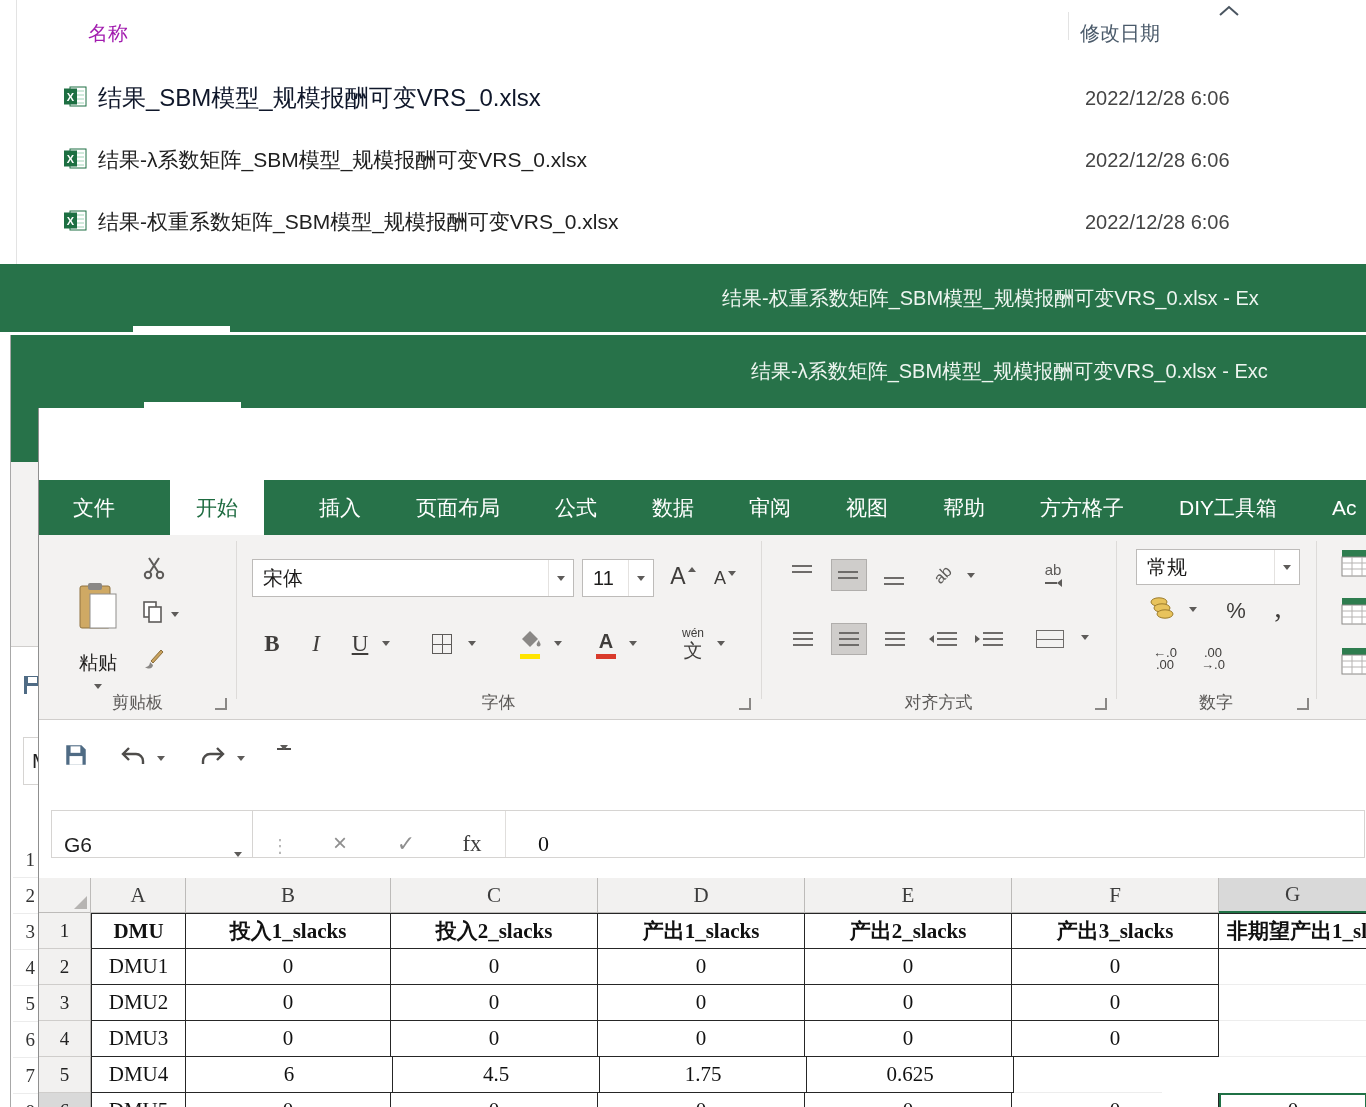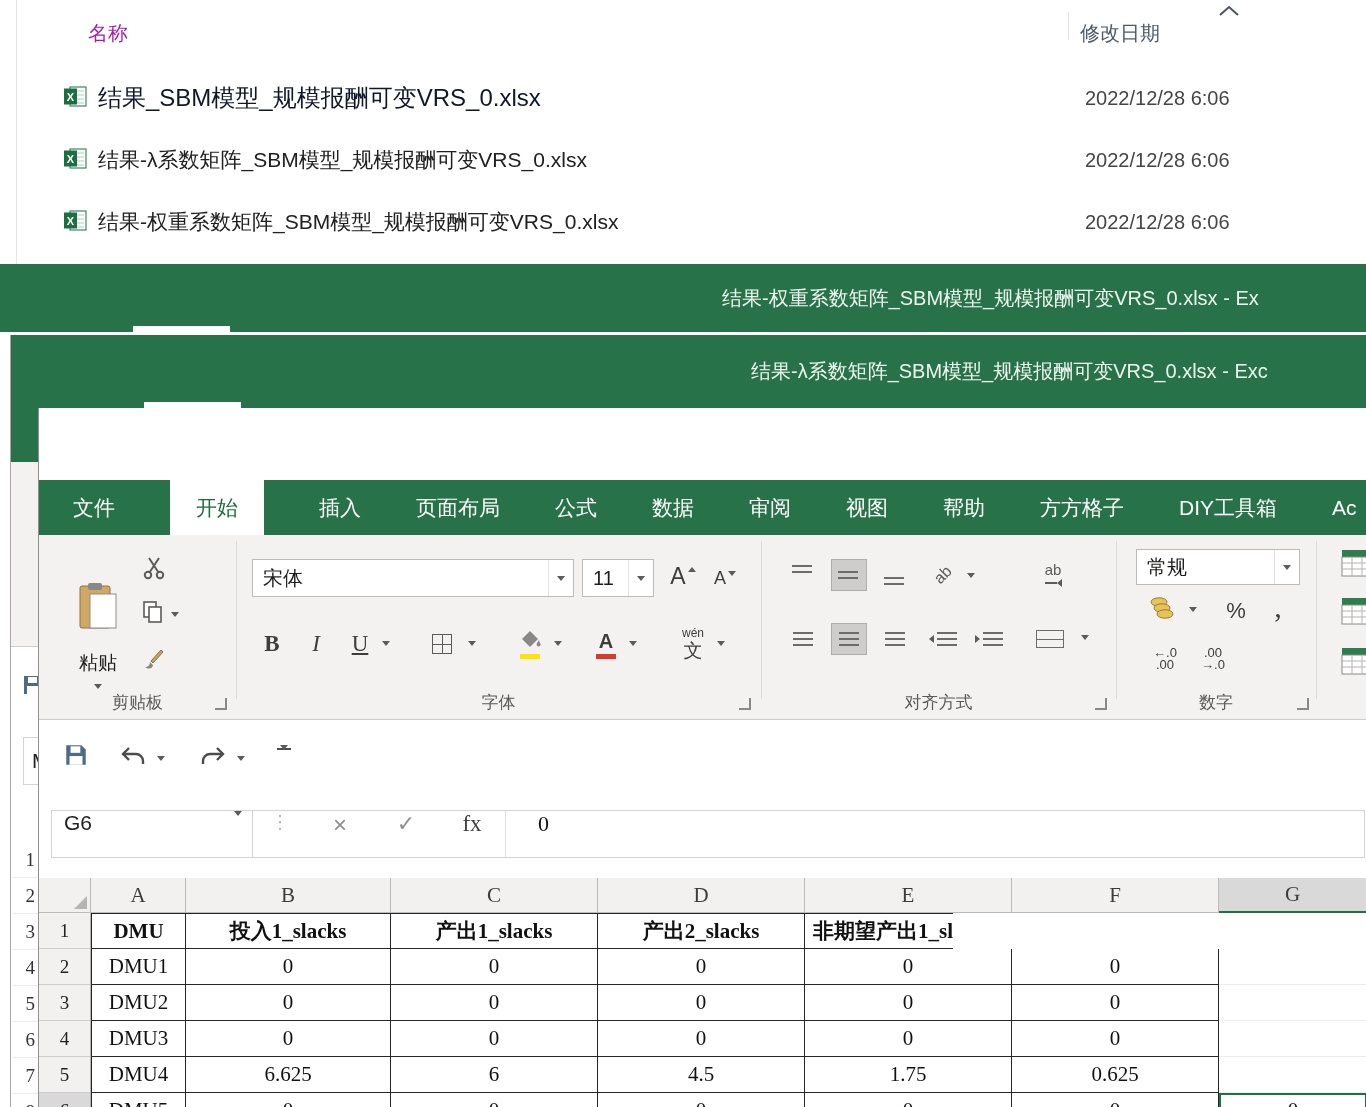--- a/index.html
+++ b/index.html
@@ -37,21 +37,21 @@
   .ibtn{position:absolute;display:flex;align-items:center;justify-content:center}
   .press{background:#cfcdcb;border:1px solid #b0aeac}
   .bars{width:20px;height:14px;background:repeating-linear-gradient(to bottom,#6e6c6a 0 2px,transparent 2px 6px)}
   .bars2{width:20px;height:8px;background:repeating-linear-gradient(to bottom,#6e6c6a 0 2px,transparent 2px 6px)}
   .vwrap{width:22px;height:20px;display:flex}
   .gridicon{width:18px;height:18px;border:1px solid #5d5b59;background-image:linear-gradient(#5d5b59,#5d5b59),linear-gradient(#5d5b59,#5d5b59);background-size:100% 1px,1px 100%;background-position:center center;background-repeat:no-repeat}
   .colorbar{width:20px;height:5px;margin-top:2px}
   .mergeicon{width:26px;height:16px;border:1px solid #6e6c6a;background-image:linear-gradient(#6e6c6a,#6e6c6a);background-size:100% 1px;background-position:center;background-repeat:no-repeat}
   
   .frow{position:absolute;display:flex;background:#fff;border:1px solid #d6d4d2;box-sizing:border-box;align-items:stretch}
-  .fsec{display:flex;align-items:flex-start;justify-content:center}
+  .fsec{display:flex;align-items:flex-end;justify-content:center}
   
   .ghrow{display:flex;height:35px}
   .grow{display:flex;height:36px}
   .ch{box-sizing:border-box;background:#f2f1f0;border-right:1px solid #bdbbb9;border-bottom:1px solid #bdbbb9;display:flex;align-items:center;justify-content:center;font-family:var(--serif);font-size:21px;color:#3c3c3c}
   .ch.active{background:#d9d9d9;border-bottom:2px solid var(--selgreen)}
   .rh{box-sizing:border-box;width:52px;background:#f2f1f0;border-right:1px solid #b5b3b1;border-bottom:1px solid #cfcdcb;display:flex;align-items:center;justify-content:center;font-family:var(--serif);font-size:19px;color:#222}
   .rh.active{background:#d9d9d9}
   .dcell{box-sizing:border-box;display:flex;align-items:center;justify-content:center;font-family:var(--serif);font-size:21px;color:#111;border-right:1px solid #262626;border-bottom:1px solid #262626;background:#fff;overflow:hidden}
   .row1 .dcell{border-top:1px solid #262626;font-weight:bold}
   .dcell.ca{border-left:1px solid #262626}
@@ -418,22 +418,24 @@
       <div class="ch wD">D</div>
       <div class="ch wE">E</div>
       <div class="ch wF">F</div>
       <div class="ch wG active">G</div>
     </div>
 
     <div class="grow row1">
       <div class="rh">1</div>
       <div class="dcell wA ca">DMU</div>
       <div class="dcell wB">投入1_slacks</div>
+      <div class="dcell wC">投入2_slacks</div>
       <div class="dcell wD">产出1_slacks</div>
       <div class="dcell wE">产出2_slacks</div>
+      <div class="dcell wF">产出3_slacks</div>
       <div class="dcell wG cg">非期望产出1_slacks</div>
     </div>
     <div class="grow">
       <div class="rh">2</div>
       <div class="dcell wA ca">DMU1</div>
       <div class="dcell wB">0</div>
       <div class="dcell wC">0</div>
       <div class="dcell wD">0</div>
       <div class="dcell wE">0</div>
       <div class="dcell wF">0</div>
@@ -455,21 +457,20 @@
       <div class="dcell wB">0</div>
       <div class="dcell wC">0</div>
       <div class="dcell wD">0</div>
       <div class="dcell wE">0</div>
       <div class="dcell wF">0</div>
       <div class="dcell wG cg"></div>
     </div>
     <div class="grow">
       <div class="rh">5</div>
       <div class="dcell wA ca">DMU4</div>
-      <div class="dcell wB">6.625</div>
       <div class="dcell wC">6</div>
       <div class="dcell wD">4.5</div>
       <div class="dcell wE">1.75</div>
       <div class="dcell wF">0.625</div>
       <div class="dcell wG cg"></div>
     </div>
     <div class="grow">
       <div class="rh active">6</div>
       <div class="dcell wA ca">DMU5</div>
       <div class="dcell wB">0</div>

